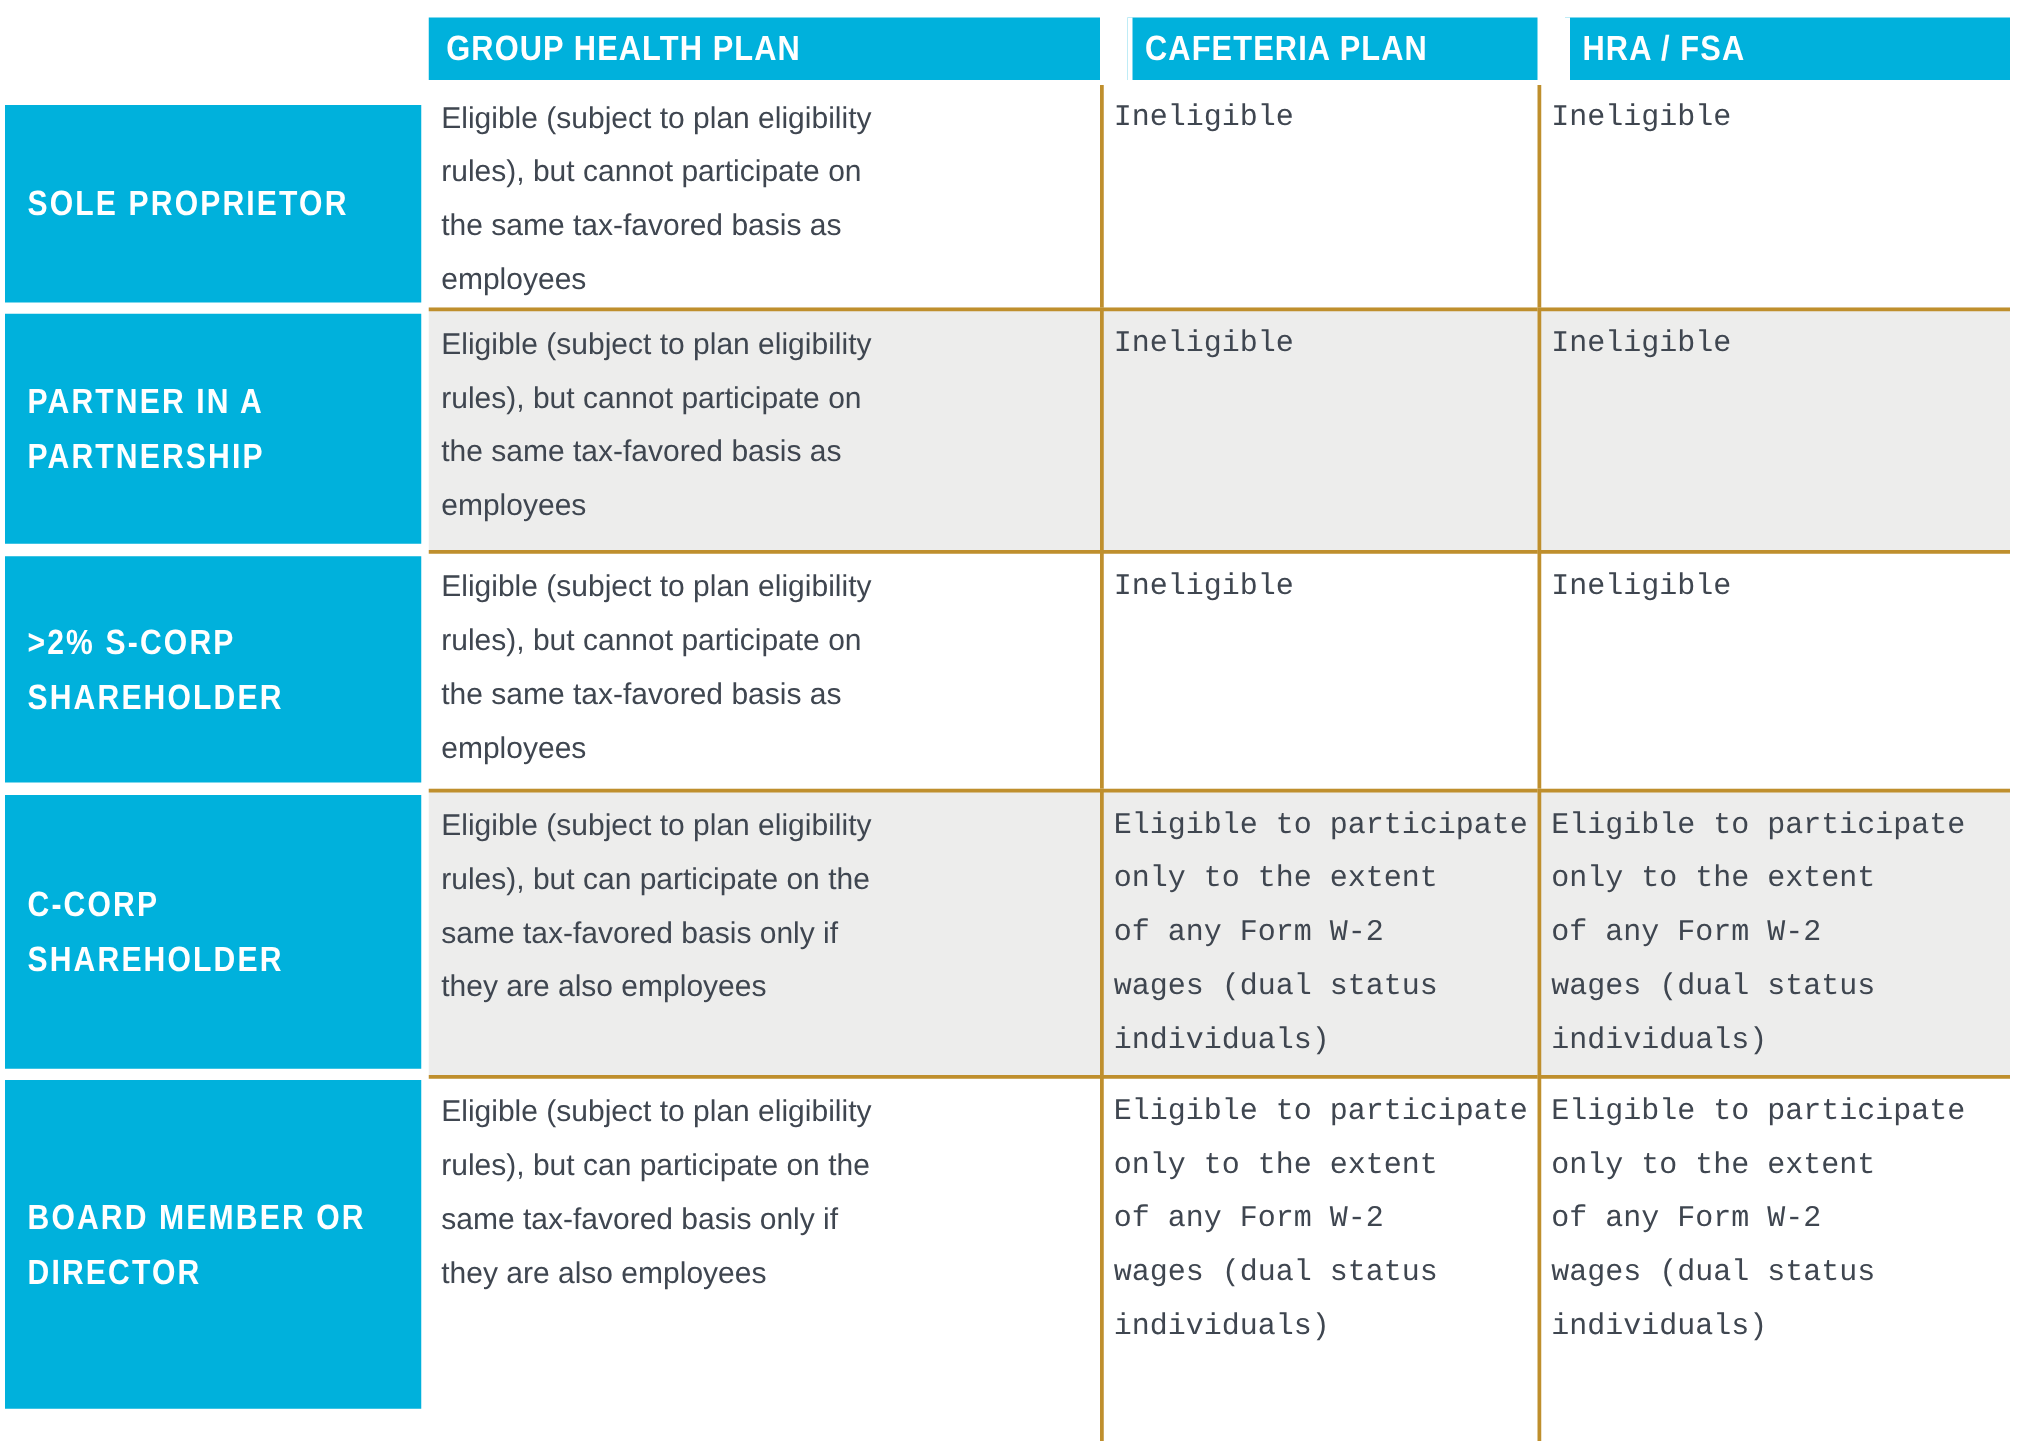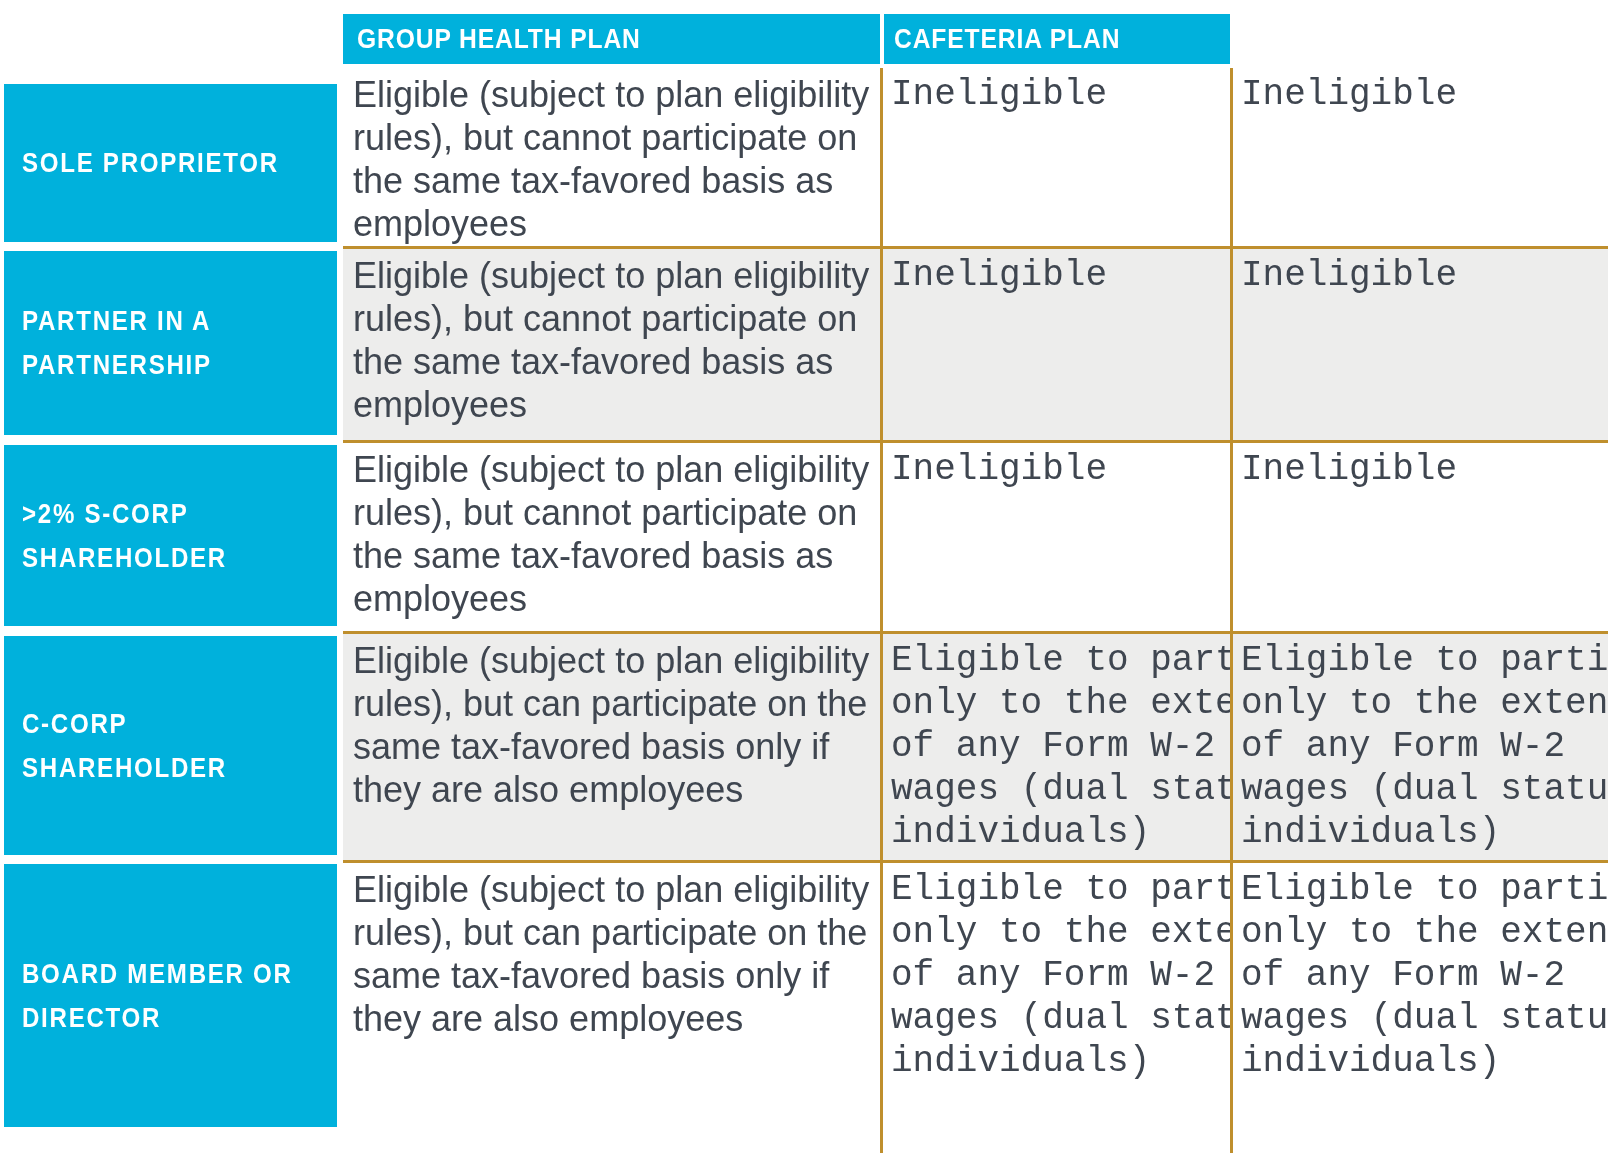--- a/index.html
+++ b/index.html
@@ -12,21 +12,21 @@
   html,body{width:1614px;height:1153px;background:#ffffff;overflow:hidden;
     font-family:"Liberation Sans",sans-serif;}
   .tbl{
     position:absolute;left:4px;top:14px;width:1604px;height:1139px;
     display:grid;
     grid-template-columns:333px 6px 537px 350px 378px;
     grid-template-rows:50px 4px 178px 194px 191px 229px 293px;
   }
   
   .hcell{background:var(--cyan);display:flex;align-items:center;padding-left:14px;}
-  .hcell.hgap{border-left:4px solid #ffffff;padding-left:10px;}
+  .hcell.hgap{border-left:4px solid #ffffff;padding-left:10px;margin-left:22px;}
   .h2{grid-area:1/3;}
   .h3{grid-area:1/4;}
   .h4{grid-area:1/5;}
   .ht{
     color:#ffffff;font-weight:bold;font-size:28px;letter-spacing:1px;
     display:inline-block;transform:scaleX(0.88);transform-origin:left center;
     white-space:pre;
   }
   
   .rl{grid-column:1;padding:5px 0;}
@@ -36,41 +36,44 @@
     height:100%;background:var(--cyan);
     display:flex;align-items:center;padding-left:18px;
   }
   .lt{
     color:#ffffff;font-weight:bold;font-size:28px;line-height:44px;letter-spacing:2px;
     display:inline-block;transform:scaleX(0.86);transform-origin:left center;
     white-space:pre;
   }
   
   .bcell{
-    font-size:36px;line-height:43px;color:var(--bodytext);
+    font-size:24px;line-height:43px;color:var(--bodytext);
     padding:5px 26px 8px 10px;white-space:pre;overflow:hidden;
   }
   .btop{border-top:3px solid var(--gold);}
   .vline{border-left:3px solid var(--gold);padding-left:8px;font-family:Liberation Mono, monospace;}
   .gray{background:var(--graybg);}
   .c2{grid-column:3;}
   .c3{grid-column:4;}
   .c4{grid-column:5;}
   .gr3{grid-row:3;} .gr4{grid-row:4;} .gr5{grid-row:5;} .gr6{grid-row:6;} .gr7{grid-row:7;}
 </style>
 </head>
 <body>
 
 <div class="tbl">
 
   <div class="hcell h2">
     <span class="ht">GROUP HEALTH PLAN</span>
   </div>
   <div class="hcell hgap h3">
     <span class="ht">CAFETERIA PLAN</span>
+  </div>
+  <div class="hcell hgap h4">
+    <span class="ht">HRA / FSA</span>
   </div>
 
   <div class="rl first gr3">
     <div class="inner">
       <span class="lt">SOLE PROPRIETOR</span>
     </div>
   </div>
   <div class="bcell c2 gr3">Eligible (subject to plan eligibility
 rules), but cannot participate on
 the same tax-favored basis as

